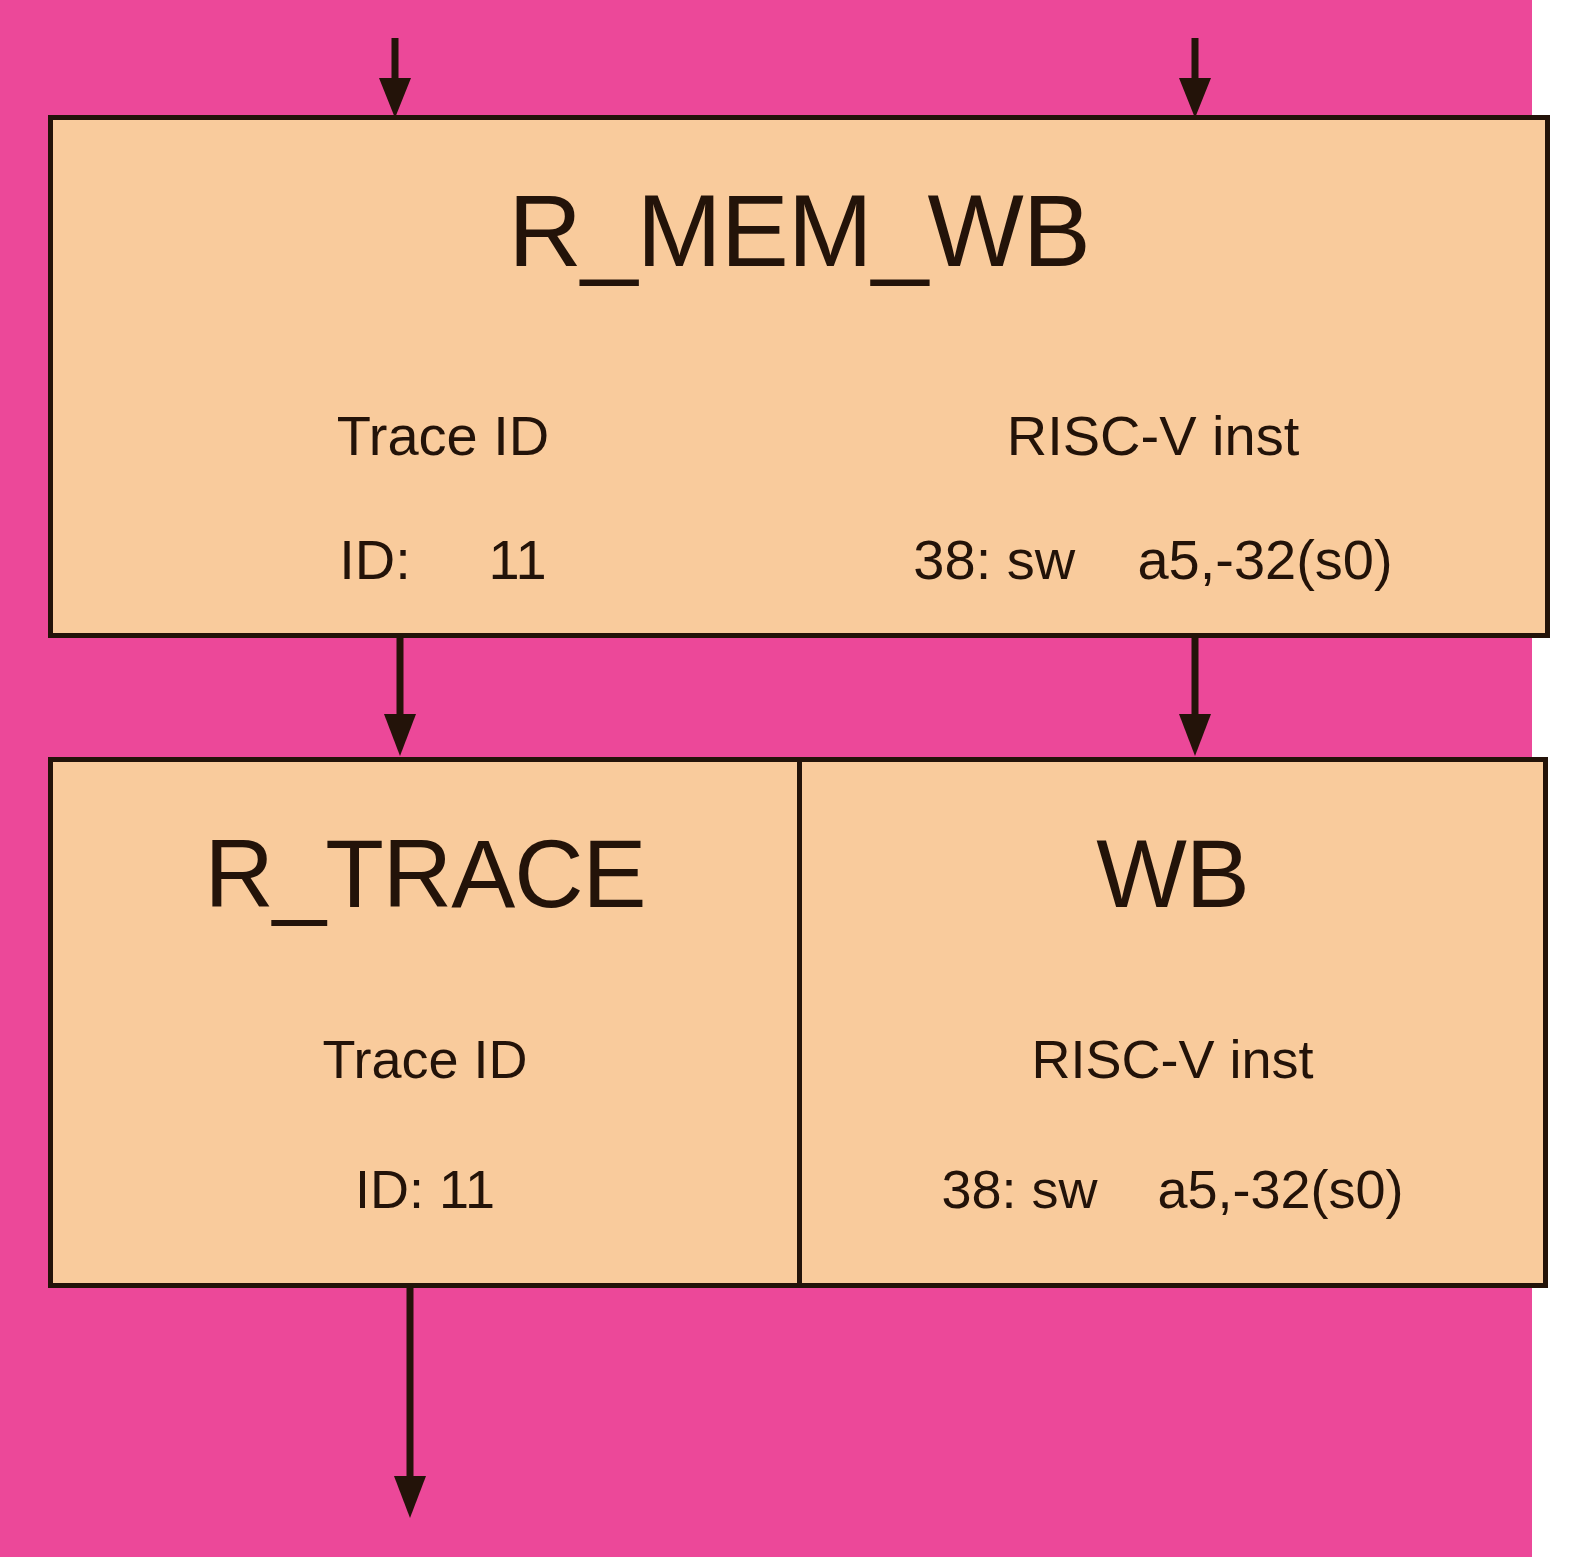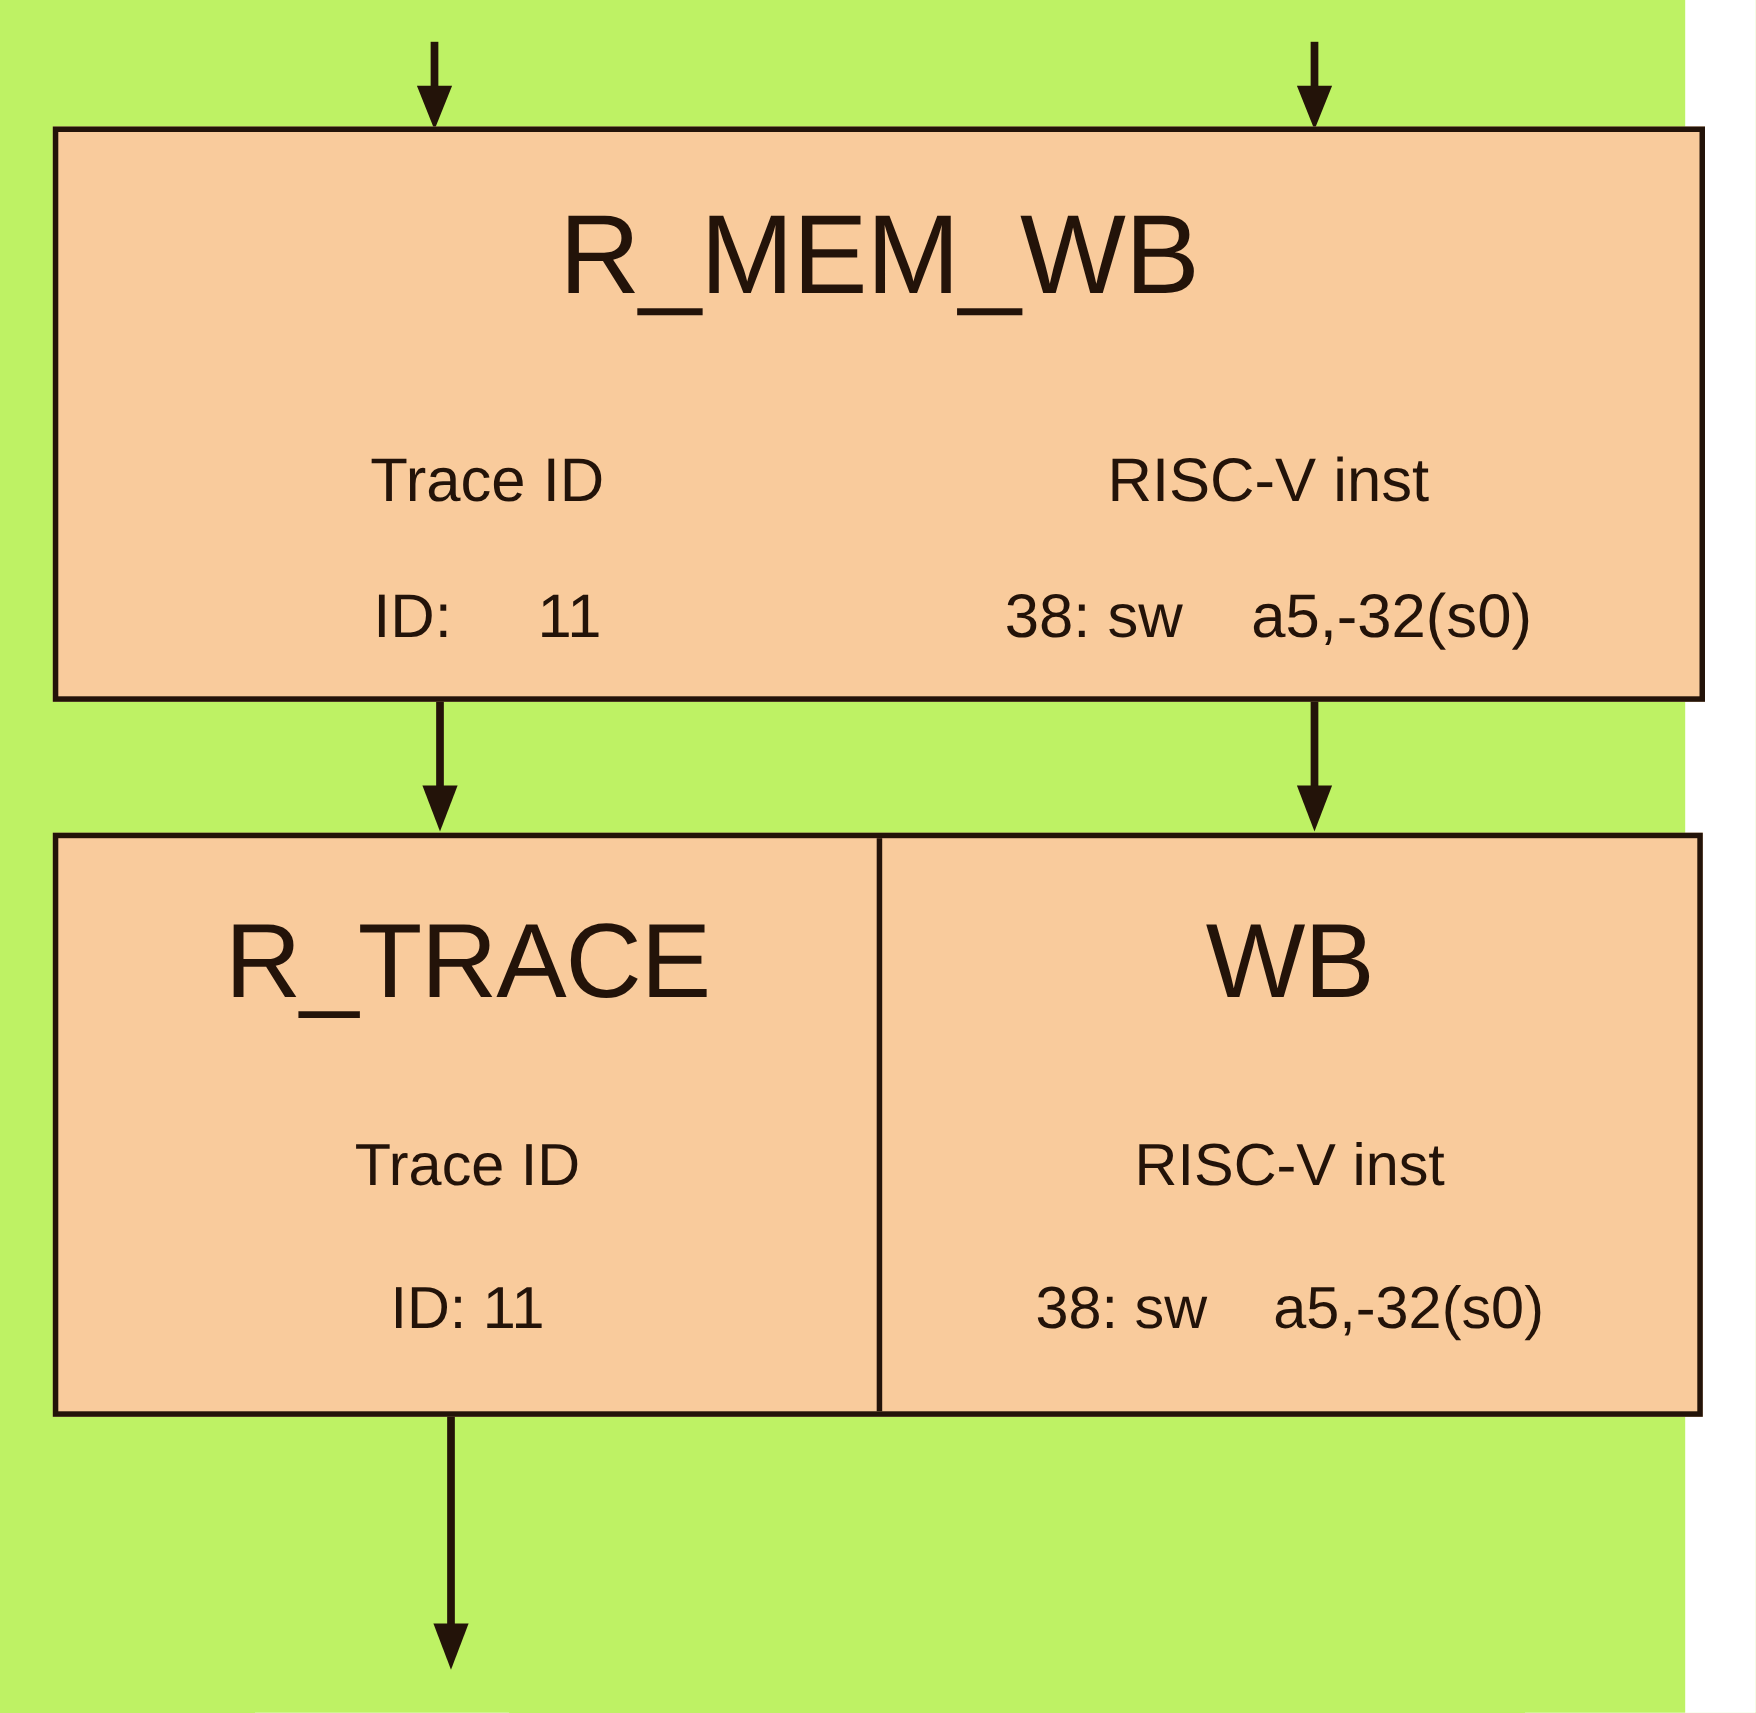--- a/index.html
+++ b/index.html
@@ -11,21 +11,21 @@
     width: 1596px;
     height: 1557px;
     font-family: "Liberation Sans", sans-serif;
     color: #1a1008;
     overflow: hidden;
   }
   #stage {
     position: relative;
     width: 1532px;
     height: 1557px;
-    background: #bef264;
+    background: #ec4899;
   }
 
   .reg-box {
     position: absolute;
     background: #f9cb9c;
     border: 5px solid #231309;
     box-sizing: border-box;
   }
 
   

